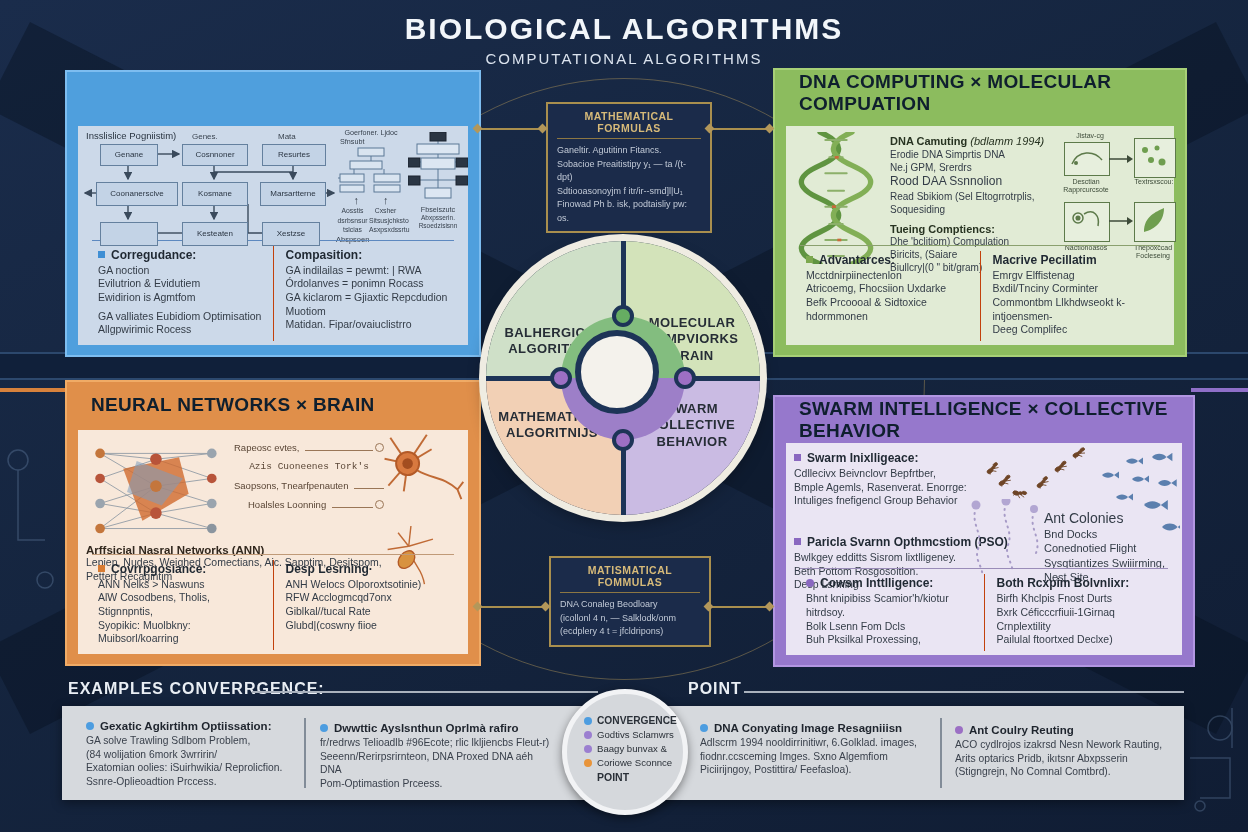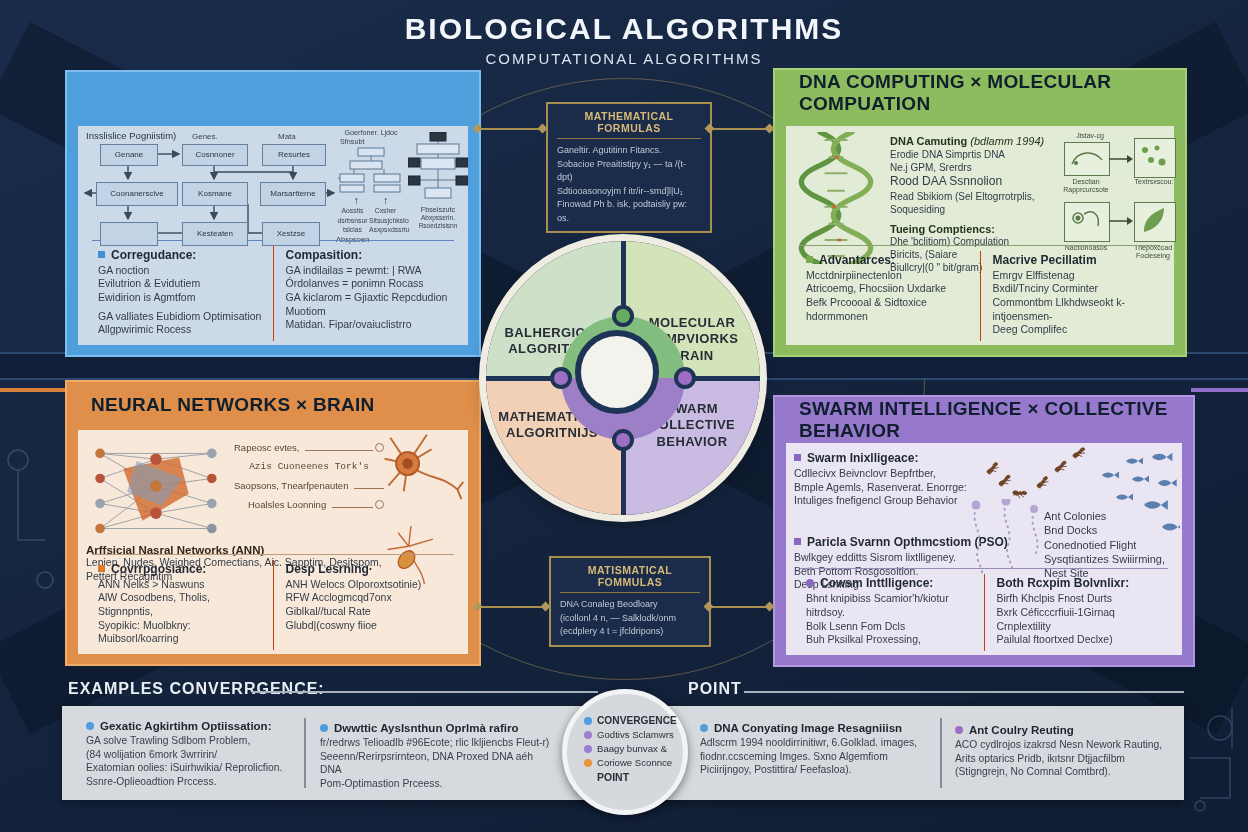--- a/index.html
+++ b/index.html
@@ -496,21 +496,21 @@
           <path d="M38,4 C32,22 46,30 40,46 C36,58 46,64 44,74"></path>
           <path d="M66,12 C60,30 74,38 68,54"></path>
         </g>
         <g fill="#b2a6d2">
             <circle cx="8" cy="6" r="4.5"></circle>
             <circle cx="38" cy="2" r="4.5"></circle>
             <circle cx="66" cy="10" r="4"></circle>
           </g>
       </svg>
       <div style="position:absolute;left:258px;top:66px;width:140px;">
-        <div class="ln" style="font-size:11px;">Ant Colonies</div>
+        <div class="ln" style="font-size:14px;">Ant Colonies</div>
         <div class="ln" style="font-size:11px;">Bnd Docks</div>
         <div class="ln" style="font-size:11px;">Conednotied Flight</div>
         <div class="ln" style="font-size:11px;">Sysqtiantizes Swiiirming,</div>
         <div class="ln" style="font-size:11px;">Nest Site</div>
       </div>
       <div class="bottom-block">
         <div class="rule" style="background:#9a8cb8;"></div>
         <div class="cols">
           <div class="col">
             <div class="col-title"><span class="bdot" style="background:#8a68c0;"></span><span>Cowsm Inttlligence:</span></div>
@@ -603,21 +603,21 @@
   </div>
   <div class="ex-panel" style="left:700px;top:722px;width:226px;">
     <div class="ex-title"><span class="bdot" style="background:#4d9de0;"></span><span>DNA Conyating Image Resagniiisn</span></div>
     <div class="ln">Adlscrm 1994 nooldirrinitiwr, 6.Golklad. images,</div>
     <div class="ln">fiodnr.ccsceming Imges. Sxno Algemfiom</div>
     <div class="ln">Piciirijngoy, Postittira/ Feefasloa).</div>
   </div>
   <div class="ex-panel" style="left:955px;top:724px;width:218px;">
     <div class="ex-title"><span class="bdot" style="background:#9b6fc4;"></span><span>Ant Coulry Reuting</span></div>
     <div class="ln">ACO cydlrojos izakrsd Nesn Nework Rauting,</div>
-    <div class="ln">Arits optarics Pridb, ikıtsnr Dtjjacfilbm</div>
+    <div class="ln">Arits optarics Pridb, ikıtsnr Abxpsserin</div>
     <div class="ln">(Stigngrejn, No Comnal Comtbrd).</div>
   </div>
 
   <div class="cpoint">
     <div class="cp-items">
       <div class="cp-row">
           <span class="bdot" style="background:#4d9de0;"></span>
           <span class="cp-txt b">CONVERGENCE</span>
         </div>
       <div class="cp-row">

